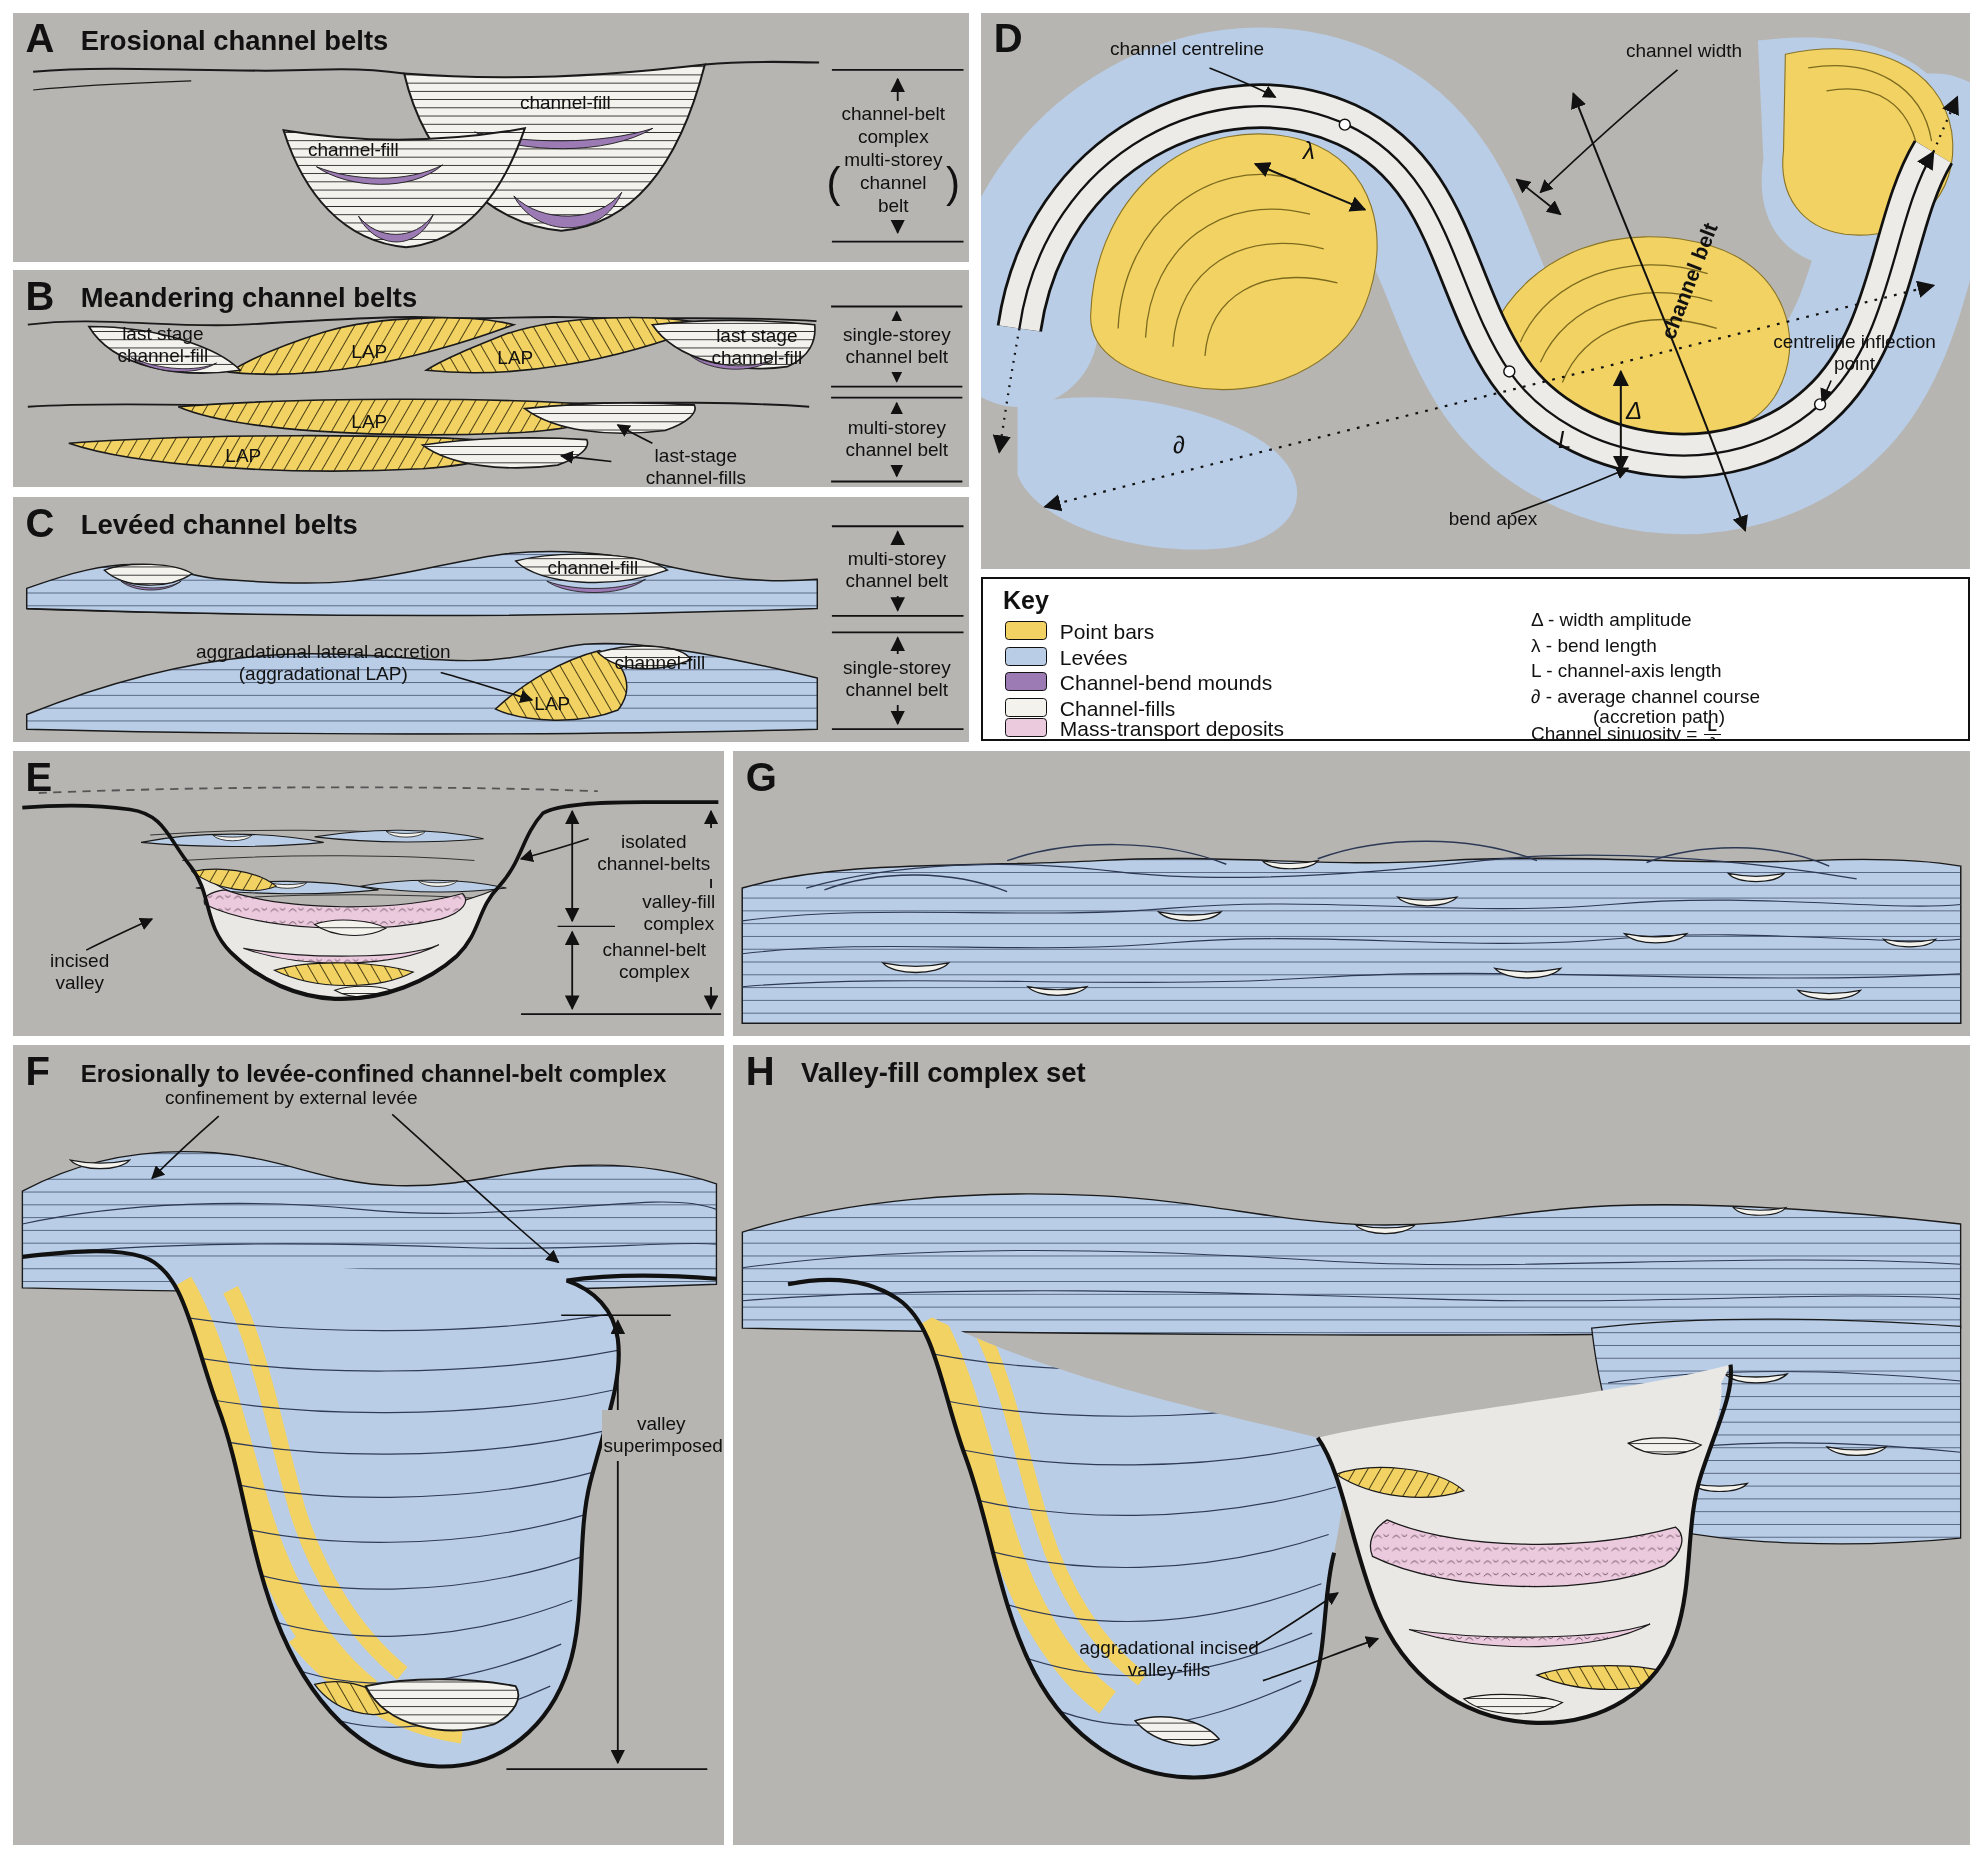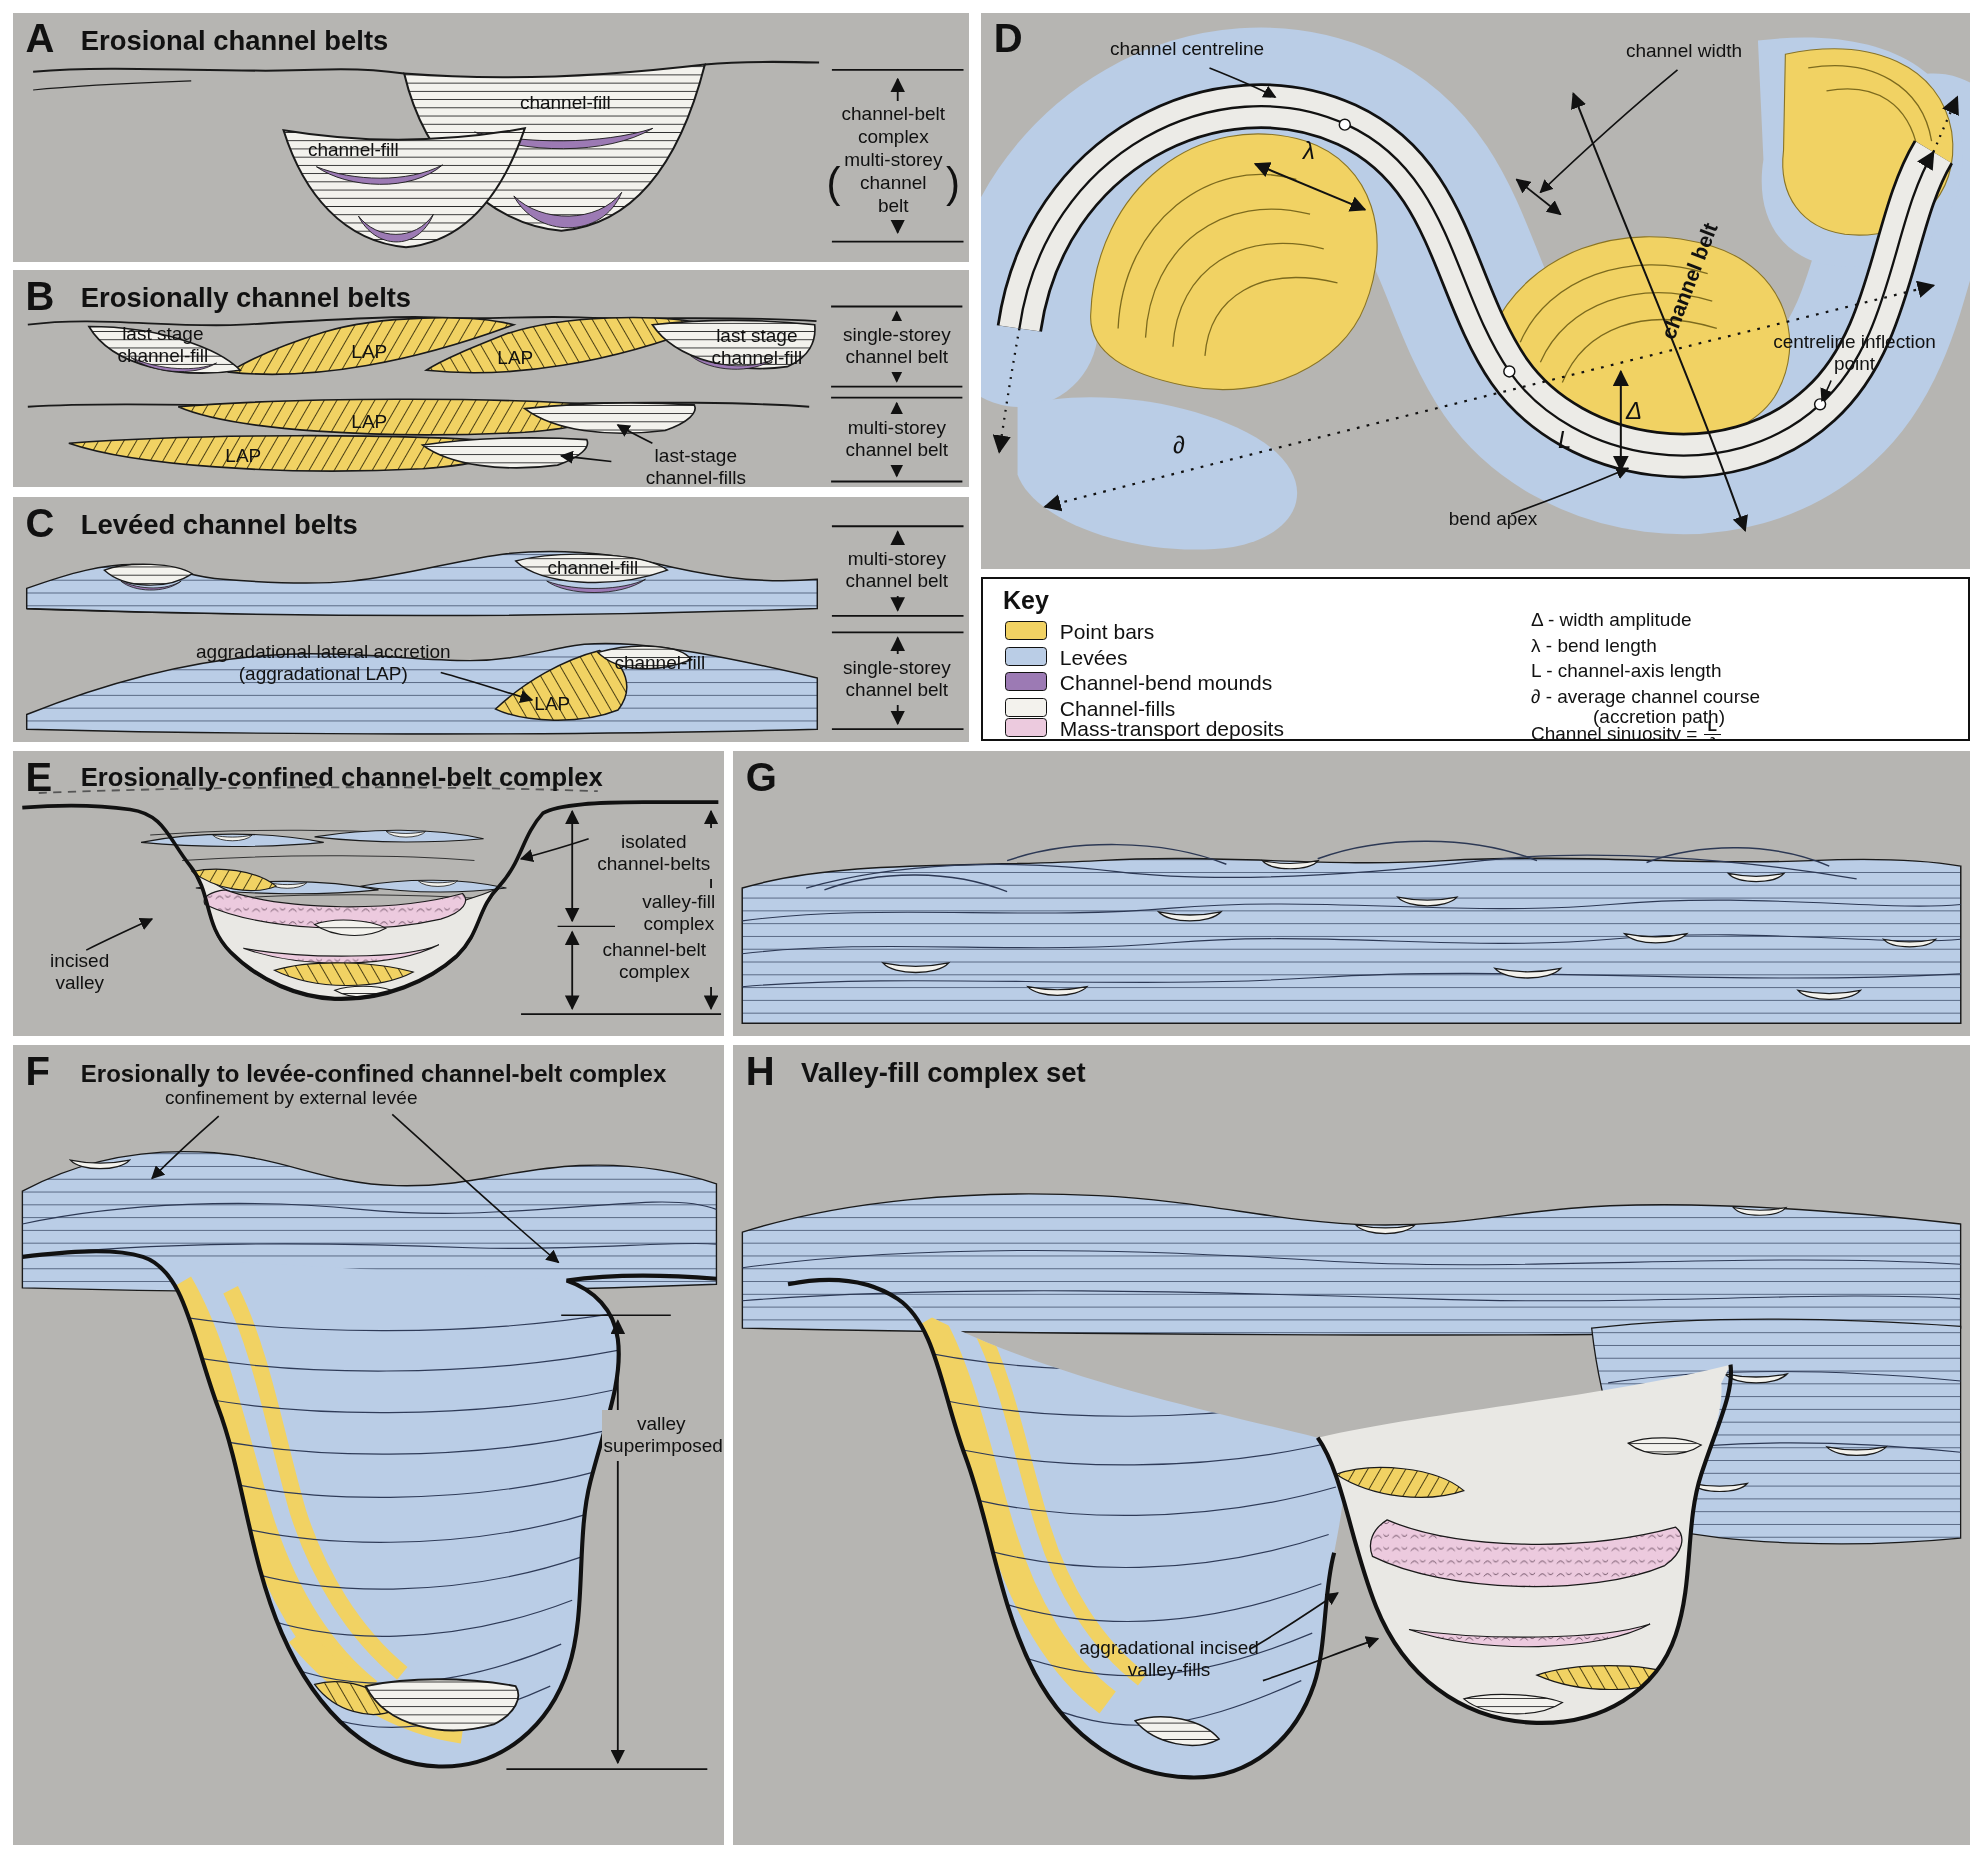--- a/index.html
+++ b/index.html
@@ -122,21 +122,21 @@
       <g stroke="#111" stroke-width="2" fill="none">
         <path d="M896,40 H1040"></path>
           <path d="M896,128 H1040"></path>
         <path d="M968,46 V122" marker-start="url(#mA)" marker-end="url(#mA)"></path>
         <path d="M896,140 H1040"></path>
           <path d="M896,232 H1040"></path>
         <path d="M968,146 V226" marker-start="url(#mA)" marker-end="url(#mA)"></path>
       </g>
     </svg>
     <div class="letter">B</div>
-    <div class="title">Erosionally channel belts</div>
+    <div class="title">Meandering channel belts</div>
     <div class="lbl" style="left:84px;top:53px;width:132px">last stage channel-fill</div>
     <div class="lbl" style="left:329px;top:71px;width:55px">LAP</div>
     <div class="lbl" style="left:475px;top:77px;width:55px">LAP</div>
     <div class="lbl" style="left:678px;top:55px;width:132px">last stage channel-fill</div>
     <div class="lbl" style="left:329px;top:141px;width:55px">LAP</div>
     <div class="lbl" style="left:203px;top:175px;width:55px">LAP</div>
     <div class="lbl" style="left:603px;top:175px;width:160px">last-stage channel-fills</div>
     <div class="anno" style="left:811px;top:51px;width:146px">single-storey channel belt</div>
     <div class="anno" style="left:811px;top:144px;width:146px">multi-storey channel belt</div>
   </section>
@@ -314,21 +314,20 @@
         <path d="M596,192 H772" stroke-width="1.6"></path>
         <path d="M556,288 H775" stroke-width="2"></path>
         <path d="M612,66 V186" stroke-width="2" marker-start="url(#mA)" marker-end="url(#mA)"></path>
         <path d="M612,198 V282" stroke-width="2" marker-start="url(#mA)" marker-end="url(#mA)"></path>
         <path d="M764,66 V282" stroke-width="2" marker-start="url(#mA)" marker-end="url(#mA)"></path>
         <path d="M630,96 C606,104 578,112 556,118" stroke-width="1.8" marker-end="url(#mA)"></path>
         <path d="M80,218 C104,206 130,194 152,184" stroke-width="1.8" marker-end="url(#mA)"></path>
       </g>
     </svg>
     <div class="letter">E</div>
-    <div class="title" style="font-size:25.6px">Erosionally-confined channel-belt complex</div>
     <div class="anno" style="left:577px;top:77px;width:128px">isolated channel-belts</div>
     <div class="anno" style="left:602px;top:137px;width:128px">valley-fill complex</div>
     <div class="anno" style="left:574px;top:185px;width:135px">channel-belt complex</div>
     <div class="lbl" style="left:16.4px;top:199px;width:101px">incised valley</div>
   </section>
 
   <section class="panel" style="left:733px;top:751px;width:1237px;height:285px">
     <svg class="art" viewBox="0 0 1354 312">
       <path d="M10,150 C120,118 260,128 400,120 C540,112 640,128 780,120 C920,112 1060,126 1180,120 C1270,116 1320,122 1344,126 L1344,298 L10,298 z" fill="url(#pLev)" stroke="#1a1a1a" stroke-width="1.6"></path>
       <g stroke="#2c3854" fill="none">

